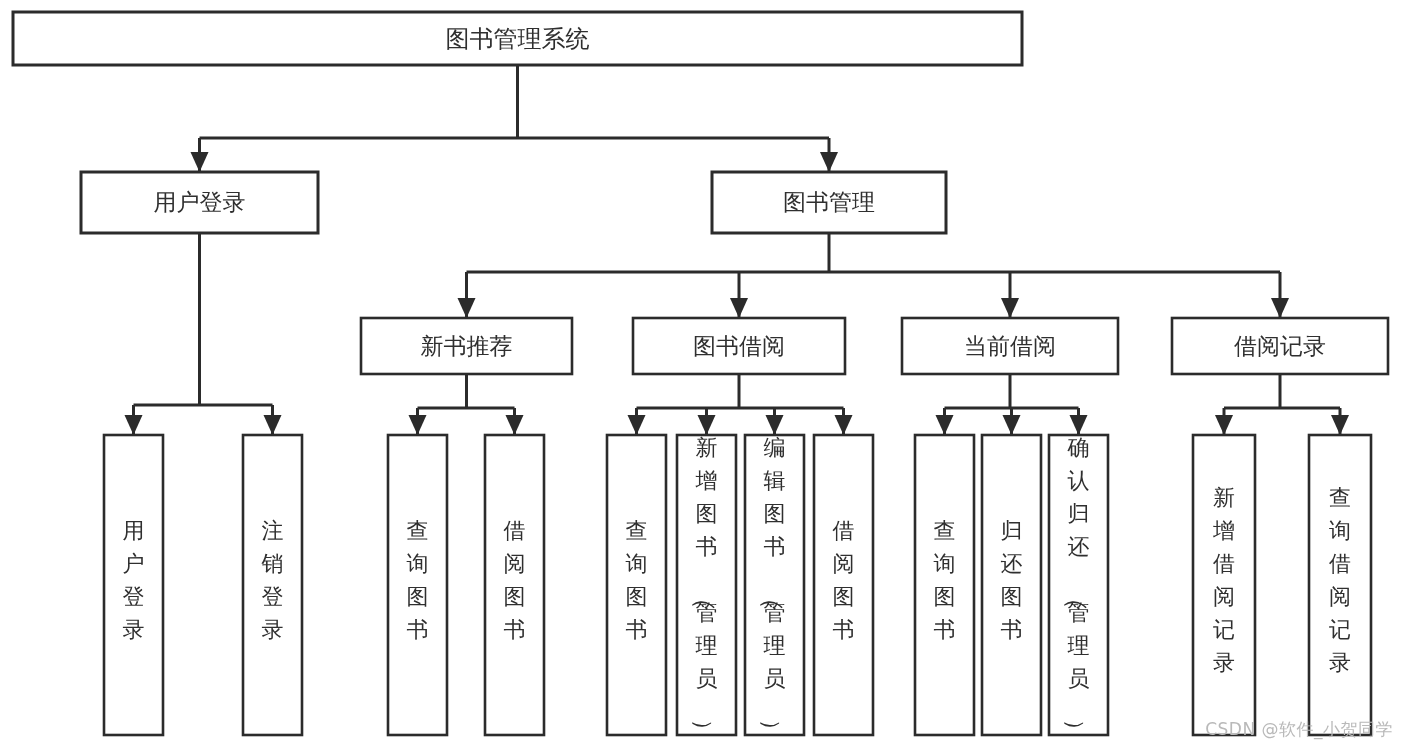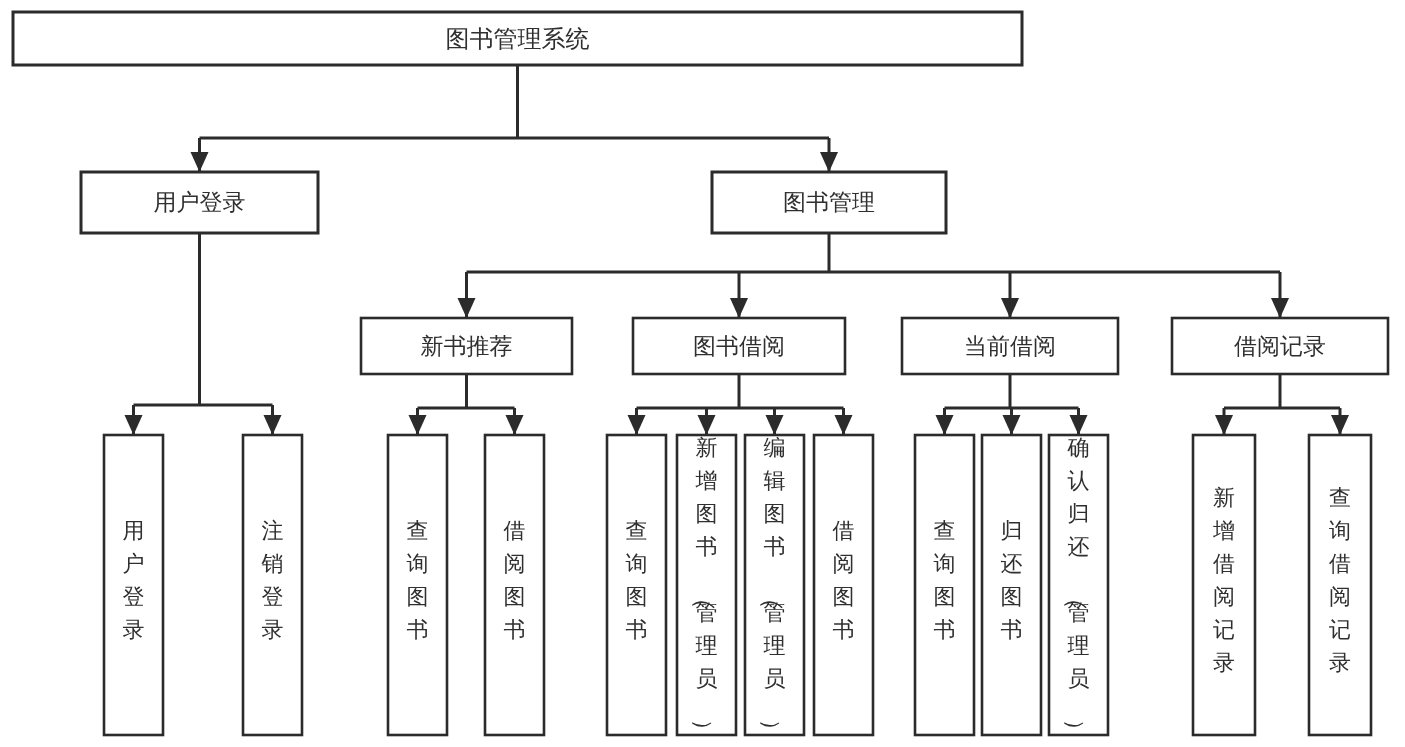--- a/index.html
+++ b/index.html
@@ -212,13 +212,14 @@
         <g>
           <rect x="1193" y="435" width="62" height="300" class="node-box thin"></rect>
           <text x="1224" y="0" class="vertical-label"><tspan x="1224" y="504.5">新</tspan><tspan x="1224" y="537.5">增</tspan><tspan x="1224" y="570.5">借</tspan><tspan x="1224" y="603.5">阅</tspan><tspan x="1224" y="636.5">记</tspan><tspan x="1224" y="669.5">录</tspan></text>
         </g>
         <g>
           <rect x="1309" y="435" width="62" height="300" class="node-box thin"></rect>
           <text x="1340" y="0" class="vertical-label"><tspan x="1340" y="504.5">查</tspan><tspan x="1340" y="537.5">询</tspan><tspan x="1340" y="570.5">借</tspan><tspan x="1340" y="603.5">阅</tspan><tspan x="1340" y="636.5">记</tspan><tspan x="1340" y="669.5">录</tspan></text>
         </g>
       </g>
   </svg>
+  <div class="watermark">CSDN @软件_小贺同学</div>
 </div>
 
 </body></html>

